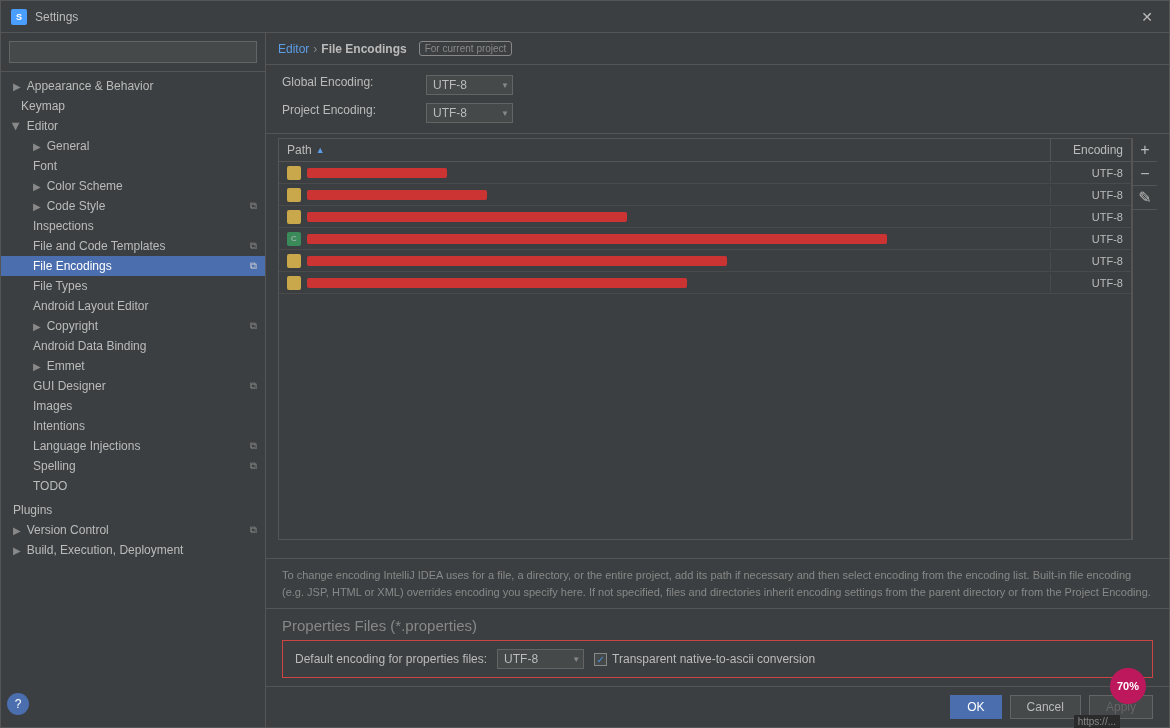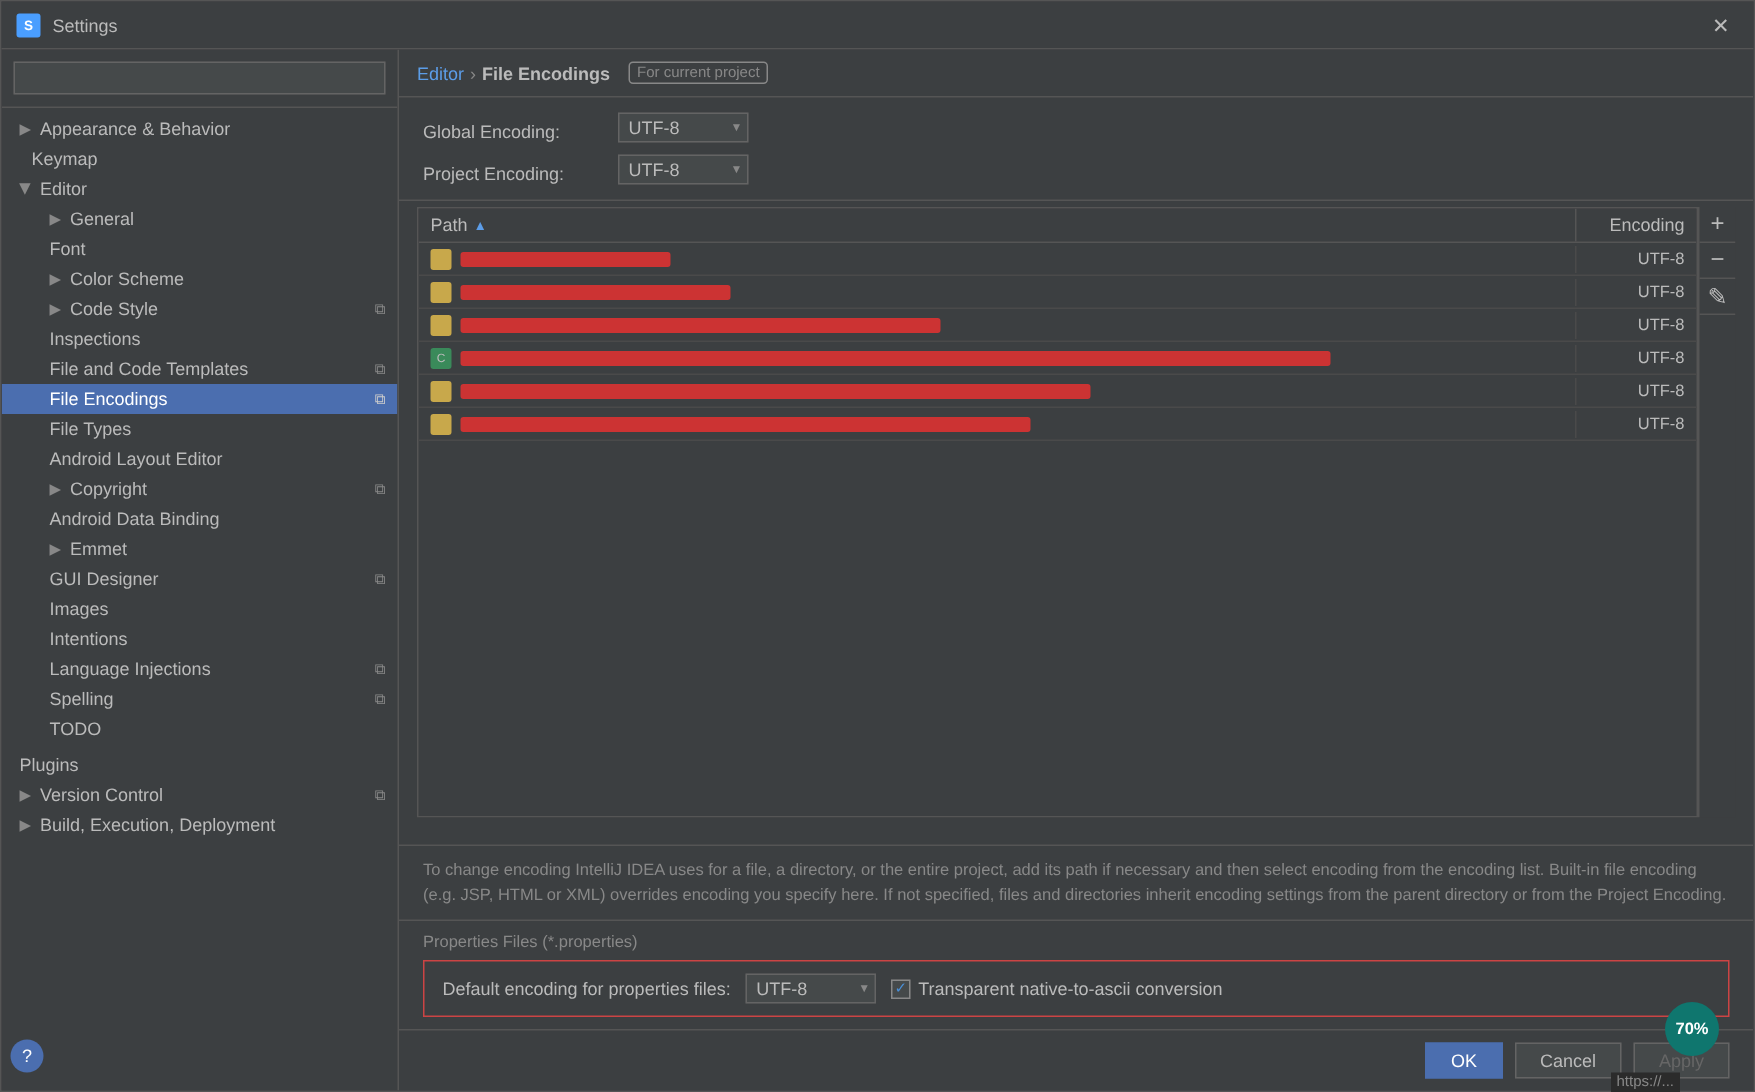--- a/index.html
+++ b/index.html
@@ -152,22 +152,22 @@
     .encoding-section {
       padding: 10px 16px;
       display: flex;
       flex-direction: column;
       gap: 8px;
       border-bottom: 1px solid #555;
     }
 
     .encoding-row {
       display: flex;
-      align-items: flex-end;
-      gap: 10px;
+      align-items: flex-start;
+      gap: 24px;
     }
 
     .encoding-label {
       color: #bbbbbb;
       font-size: 12px;
       min-width: 120px;
     }
 
     .encoding-select {
       background: #45494a;
@@ -292,21 +292,21 @@
       margin-top: 14px;
     }
 
     
     .properties-section {
       padding: 8px 16px;
       border-top: 1px solid #555;
     }
 
     .properties-label {
-      font-size: 11px;
+      font-size: 15px;
       color: #888;
       margin-bottom: 6px;
     }
 
     .properties-box {
       border: 1px solid #cc4444;
       padding: 8px 12px;
       display: flex;
       align-items: center;
       gap: 10px;
@@ -353,21 +353,21 @@
       color: #bbbbbb;
       cursor: pointer;
       font-size: 12px;
     }
     .btn.primary { background: #4b6eaf; border-color: #4b6eaf; color: white; }
 
     .status-circle {
       width: 36px;
       height: 36px;
       border-radius: 50%;
-      background: #0f766e;
+      background: #be185d;
       display: flex;
       align-items: center;
       justify-content: center;
       font-size: 11px;
       color: white;
       font-weight: bold;
       position: absolute;
       bottom: 12px;
       right: 12px;
     }

